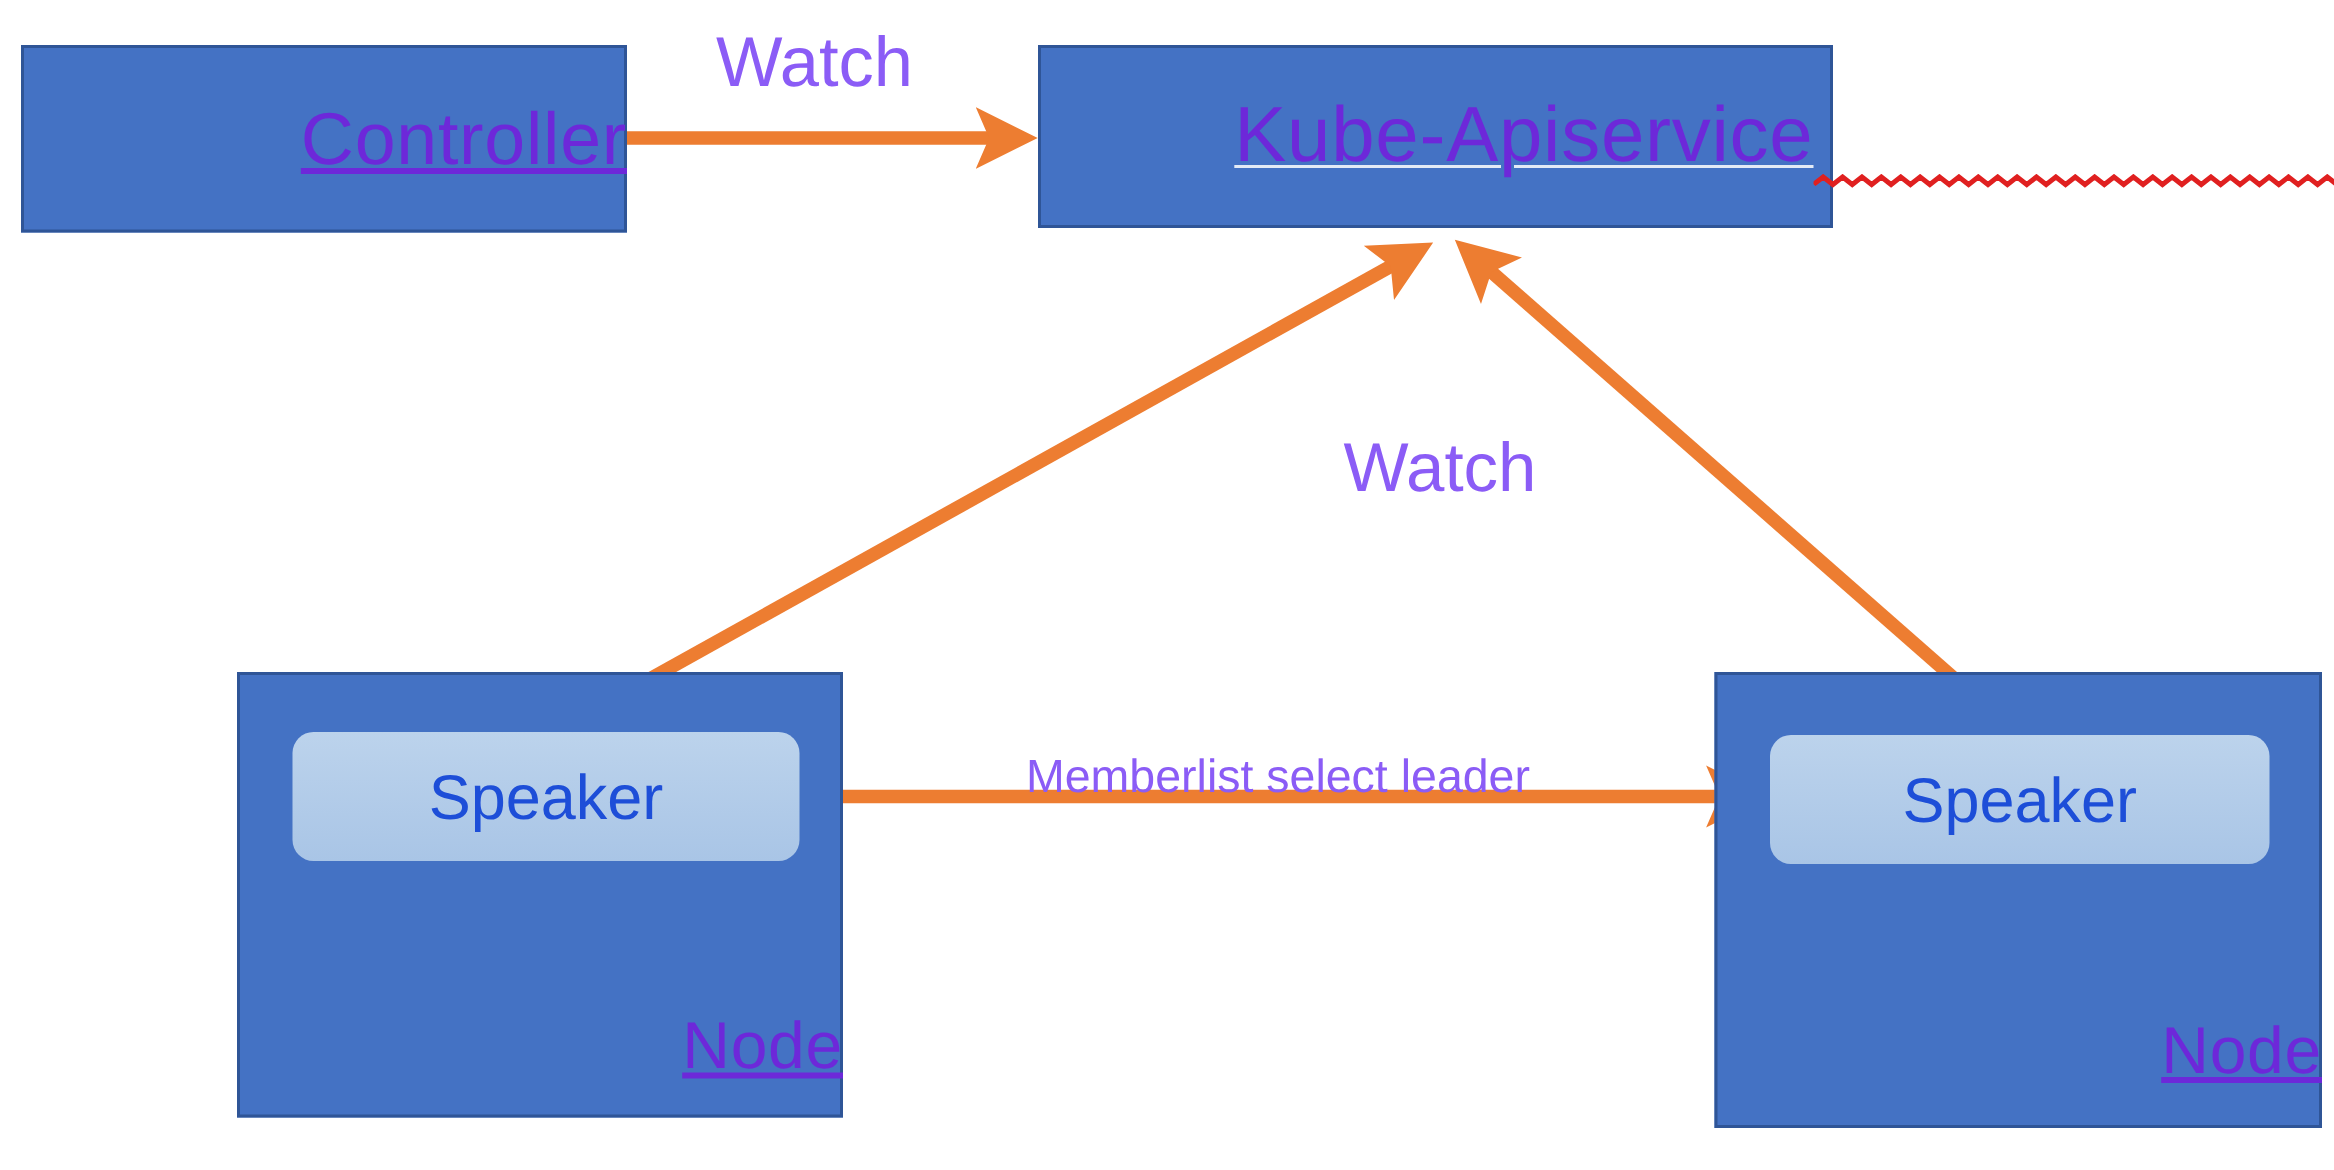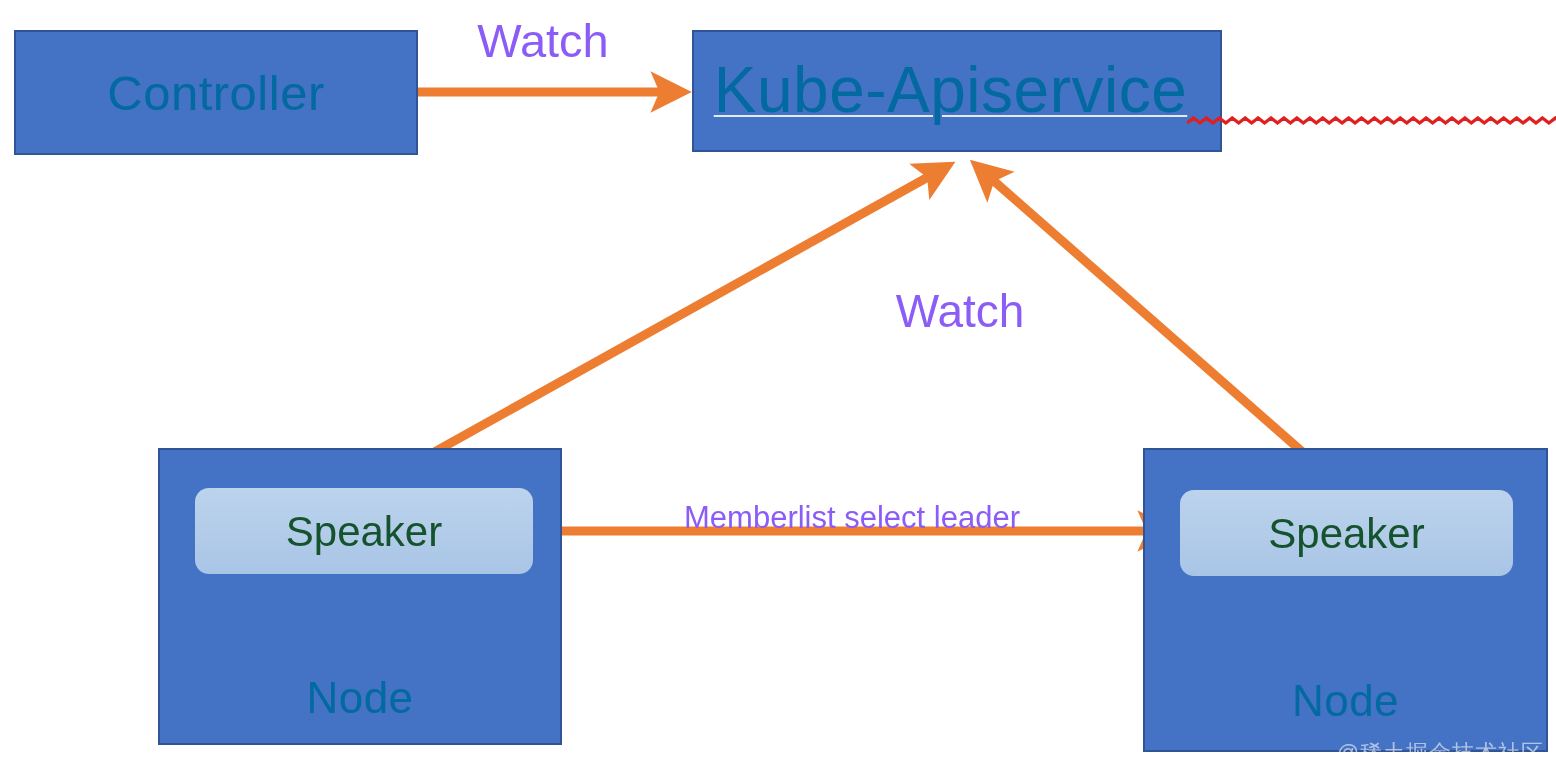--- a/index.html
+++ b/index.html
@@ -18,25 +18,26 @@
 
   
   .node-box {
     position: absolute;
     background: #4472C4;
     border: 2px solid #2F5597;
     box-sizing: border-box;
   }
   .box-label-white {
     position: absolute;
-    color: #0369a1;
+    color: #6d28d9;
     font-weight: 400;
     white-space: nowrap;
-    text-align: center;
+    text-align: right;
     letter-spacing: 0.5px;
+    text-decoration: underline;
   }
 
   #controller-box {
     left: 14px;
     top: 30px;
     width: 404px;
     height: 125px;
   }
   #controller-label {
     left: 14px;
@@ -49,21 +50,21 @@
   #apiservice-box {
     left: 692px;
     top: 30px;
     width: 530px;
     height: 122px;
   }
   #apiservice-label {
     left: 692px;
     top: 63px;
     width: 517px;
-    font-size: 64px;
+    font-size: 52px;
     line-height: 54px;
   }
   .spellcheck {
     position: relative;
     display: inline-block;
     text-decoration: underline;
     text-decoration-color: rgba(255,255,255,0.85);
     text-decoration-thickness: 2px;
     text-underline-offset: 3px;
   }
@@ -104,21 +105,21 @@
   }
 
   .speaker-box {
     position: absolute;
     background: linear-gradient(180deg, #BCD3EC 0%, #A9C5E6 100%);
     border-radius: 14px;
     box-sizing: border-box;
   }
   .speaker-label {
     position: absolute;
-    color: #14532d;
+    color: #1d4ed8;
     font-size: 42px;
     line-height: 46px;
     text-align: center;
     white-space: nowrap;
   }
 
   #speaker-left-box {
     left: 195px;
     top: 488px;
     width: 338px;
@@ -238,15 +239,14 @@
 
   <div class="node-box" id="node-right-box"></div>
   <div class="speaker-box" id="speaker-right-box"></div>
   <div class="speaker-label" id="speaker-right-label">Speaker</div>
   <div class="box-label-white" id="node-right-label">Node</div>
 
   <div class="edge-label" id="watch-top-label">Watch</div>
   <div class="edge-label" id="watch-mid-label">Watch</div>
   <div class="edge-label" id="memberlist-label">Memberlist select leader</div>
 
-  <div id="watermark">@稀土掘金技术社区</div>
 
 </div>
 
 </body></html>

